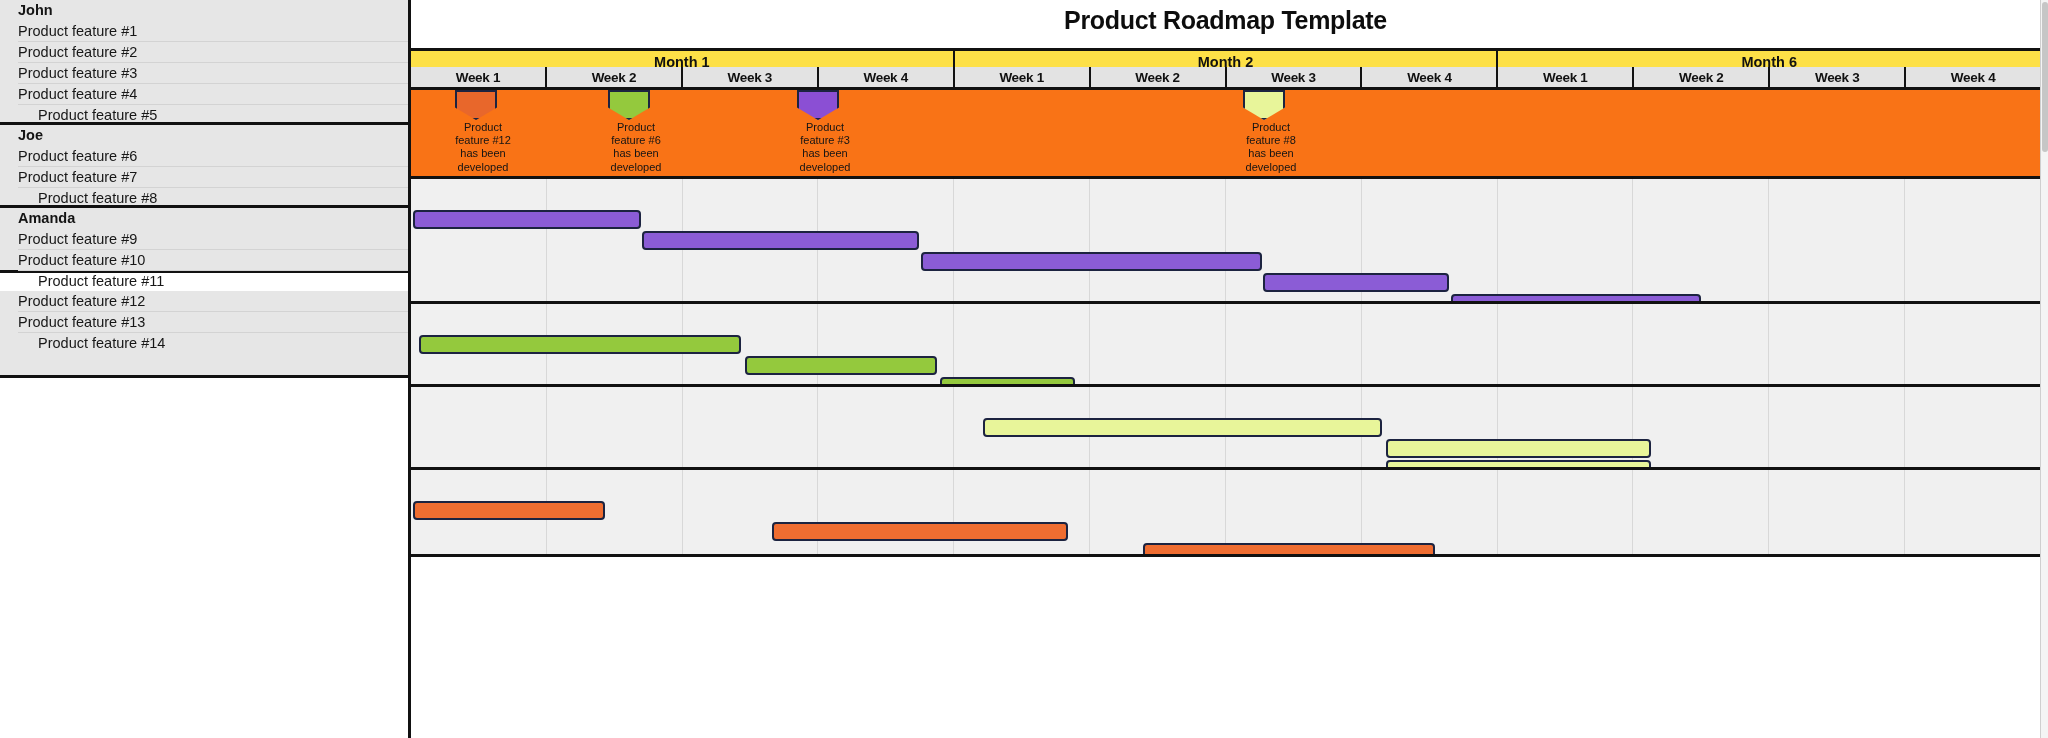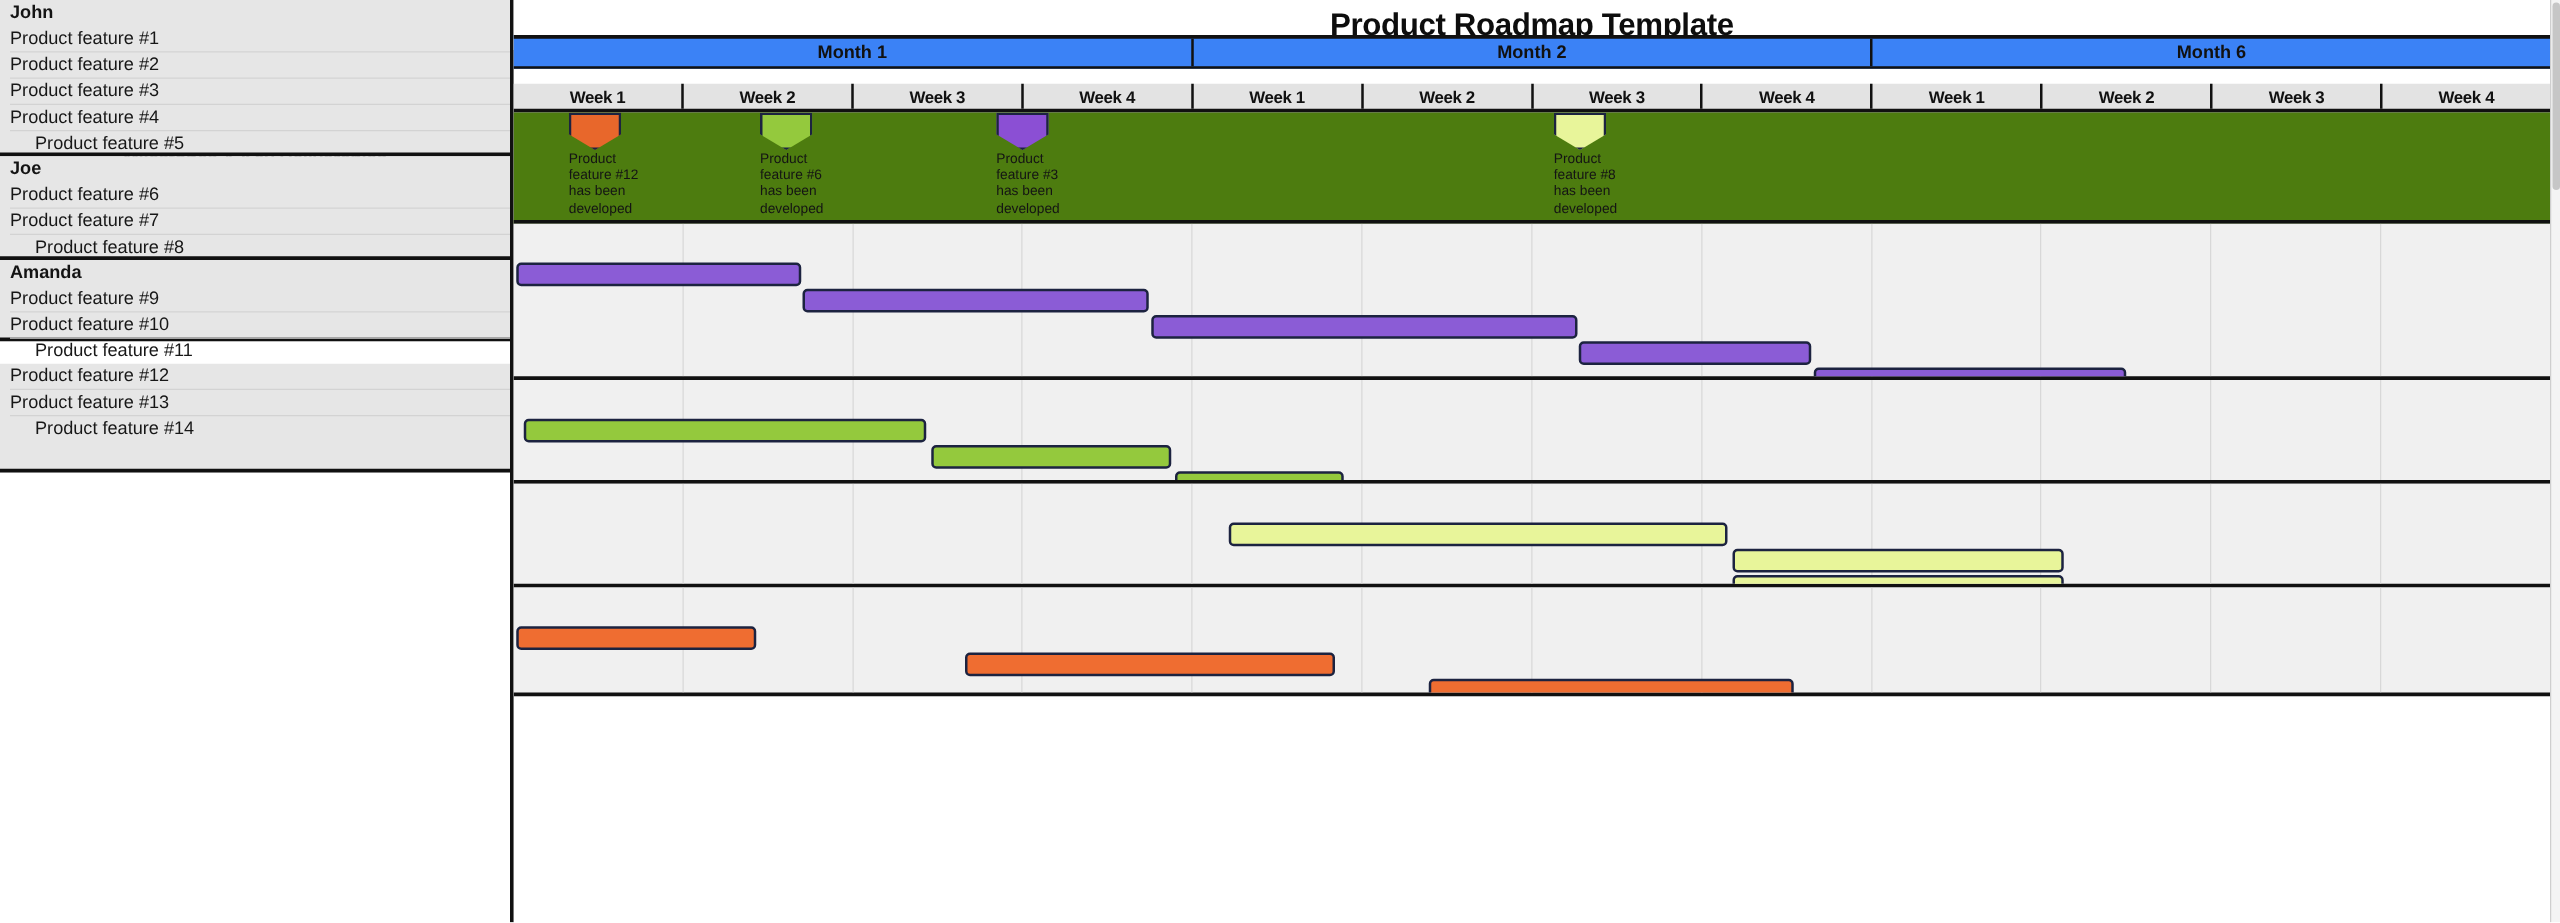--- a/index.html
+++ b/index.html
@@ -54,21 +54,21 @@
   }
   #milestone-label span{
     font-size:15px;font-weight:bold;color:#1a1a1a;letter-spacing:-0.2px;
   }
 
   .group{
     position:absolute;left:0;width:408px;
     background:#e6e6e6;
     border-bottom:3px solid #111;
     box-sizing:border-box;
-    padding-left:8px;
+    padding-left:18px;
   }
   .group .owner{
     font-size:14.5px;font-weight:bold;color:#141414;
     line-height:21px;height:21px;
     white-space:nowrap;
   }
   .group .task{
     font-size:14.5px;font-weight:normal;color:#171717;
     line-height:21px;height:21px;
     white-space:nowrap;
@@ -86,26 +86,26 @@
   #title-bar{
     position:absolute;left:0;top:0;width:1629px;height:40px;
     display:flex;align-items:center;justify-content:center;
     background:#ffffff;
   }
   #title-bar span{
     font-size:25px;font-weight:bold;color:#0d0d0d;letter-spacing:-0.3px;
   }
 
   #month-row{
-    position:absolute;left:0;top:28px;width:1629px;height:27px;
+    position:absolute;left:0;top:48px;width:1629px;height:27px;
     display:flex;
     border-top:3px solid #111;
     border-bottom:2px solid #111;
     box-sizing:border-box;
-    background:#3b82f6;
+    background:#fde047;
   }
   #month-row .mcell{
     flex:1 1 0;
     display:flex;align-items:center;justify-content:center;
     border-right:2px solid #111;
     box-sizing:border-box;
     font-size:14.5px;font-weight:bold;color:#111;
   }
   #month-row .mcell:last-child{border-right:none;}
 
@@ -122,24 +122,25 @@
     border-right:2px solid #111;
     box-sizing:border-box;
     font-size:13.5px;font-weight:bold;color:#111;
     letter-spacing:-0.3px;
   }
   #week-row .wcell:last-child{border-right:none;}
 
   
   #milestone-band{
     position:absolute;left:0;top:90px;width:1629px;height:89px;
-    background:#4d7c0f;
+    background:#f97316;
     border-bottom:3px solid #111;
     box-sizing:border-box;
     overflow:hidden;
+    text-align:center;
   }
   .milestone{
     position:absolute;top:0;
   }
   .milestone .pin{
     width:42px;height:30px;
     background:#e8672b;
     border:2px solid #1c2340;
     box-sizing:border-box;
     clip-path:polygon(0 0,100% 0,100% 58%,50% 100%,0 58%);

